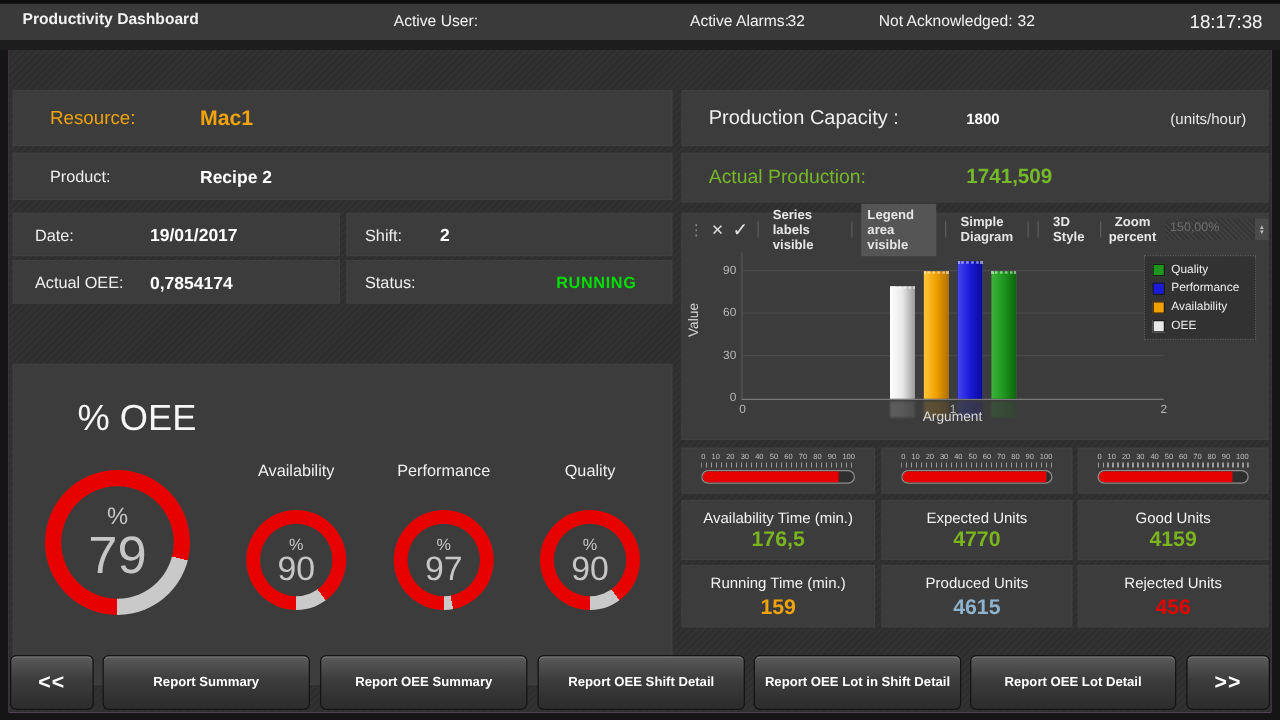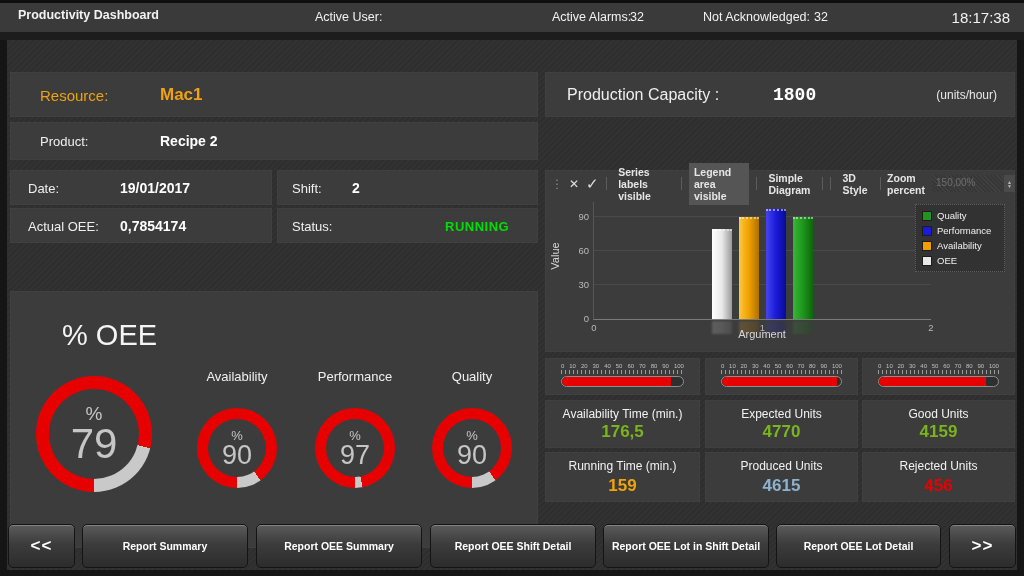--- a/index.html
+++ b/index.html
@@ -54,21 +54,21 @@
   .res-lbl { left:30px; font-size:15px; color:#f0a30a; }
   .res-val { left:150px; font-size:17px; font-weight:bold; color:#f0a30a; }
   .prod-lbl { left:30px; } .prod-val { left:150px; }
   .date-lbl { left:18px; } .date-val { left:110px; }
   .shift-lbl { left:15px; } .shift-val { left:75px; }
   .aoee-lbl { left:18px; } .aoee-val { left:110px; }
   .stat-lbl { left:15px; }
   .stat-val { left:130px; font-size:13px; font-weight:bold; letter-spacing:.5px; }
   
   .cap-lbl { left:22px; font-size:16px; }
-  .cap-val { left:228px; font-size:18px;font-family:Liberation Mono, monospace; }
+  .cap-val { left:228px; font-size:12px; }
   .cap-units { right:18px; font-size:12px; color:#e8e8e8; }
   .apr-lbl { left:22px; font-size:15.5px; }
   .apr-val { left:228px; font-size:16.5px; font-weight:bold; }
   
   .oee-title { position:absolute; left:52px; top:28px; font-size:29px; color:#f5f5f5; }
   .g-label { position:absolute; width:120px; text-align:center; font-size:13px; color:#f0f0f0; top:78px; }
   .gl-av { left:167px; } .gl-pf { left:285px; } .gl-ql { left:402px; }
   .donut { position:absolute; border-radius:50%; }
   .donut-big { left:26px; top:85px; width:116px; height:116px; }
   .donut-sm { width:80px; height:80px; top:117px; }
@@ -84,21 +84,21 @@
   .donut-sm .d-pct { font-size:13px; margin-bottom:-1px; }
   .donut-sm .d-num { font-size:27px; line-height:27px; }
   
   .toolbar { position:absolute; left:6px; top:3px; height:21px; display:flex; align-items:center; gap:7px; }
   .ticon { color:#e0e0e0; font-size:12px; cursor:default; }
   .grip { color:#8a8a8a; font-size:12px; letter-spacing:-1px; }
   .check { font-size:15px; }
   .tsep { width:1px; height:13px; background:#5c5c5c; }
   .tbtn { font-size:10.5px; font-weight:bold; color:#e6e6e6; padding:3px 5px; }
   .tbtn.active { background:#555; }
-  .zoom-lbl { font-size:10.5px; font-weight:bold; color:#e6e6e6; }
+  .zoom-lbl { font-size:10.5px; font-weight:bold; color:#e6e6e6;text-align:center; }
   .zoom-box { display:flex; align-items:stretch; }
   .zoom-input { width:72px; height:17px; font-size:10px; color:#6f6f6f; padding:2px 4px;
     background-color:#373737;
     background-image:repeating-linear-gradient(45deg, rgba(255,255,255,0.05) 0 1px, transparent 1px 3px); }
   .zoom-spin { width:11px; background:#4a4a4a; display:flex; flex-direction:column;
     align-items:center; justify-content:center; font-size:5px; color:#bbb; line-height:4px; }
   
   .plot { position:absolute; left:48px; top:32px; width:338px; height:118px;
           border-bottom:1px solid #7a7a7a; border-left:1px solid #565656; }
   .gridline { position:absolute; left:0; width:100%; height:1px; background:#4a4a4a; }
@@ -213,20 +213,24 @@
         <span class="d-num">90</span>
       </div>
     </div>
   </div>
 
   <div class="panel p-cap">
     <span class="fld lbl cap-lbl">Production Capacity :</span>
     <span class="fld val cap-val">1800</span>
     <span class="fld cap-units">(units/hour)</span>
   </div>
+  <div class="panel p-apr">
+    <span class="fld apr-lbl" style="color: rgb(118, 184, 42);">Actual Production:</span>
+    <span class="fld apr-val" style="color: rgb(118, 184, 42);">1741,509</span>
+  </div>
 
   <div class="panel p-chart">
     <div class="toolbar">
       <span class="ticon grip">⋮</span>
       <span class="ticon">✕</span>
       <span class="ticon check">✓</span>
       <span class="tsep"></span>
       <span class="tbtn">Series labels visible</span>
       <span class="tsep"></span>
       <span class="tbtn active">Legend area visible</span>

